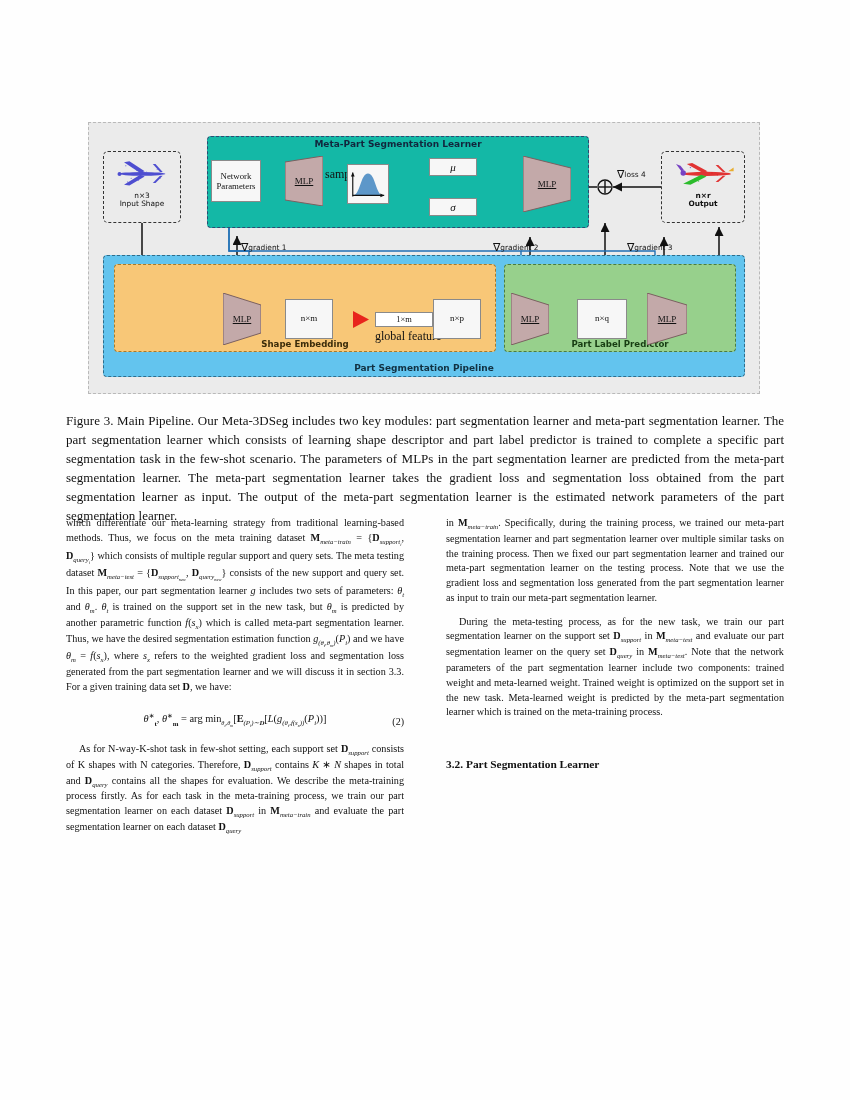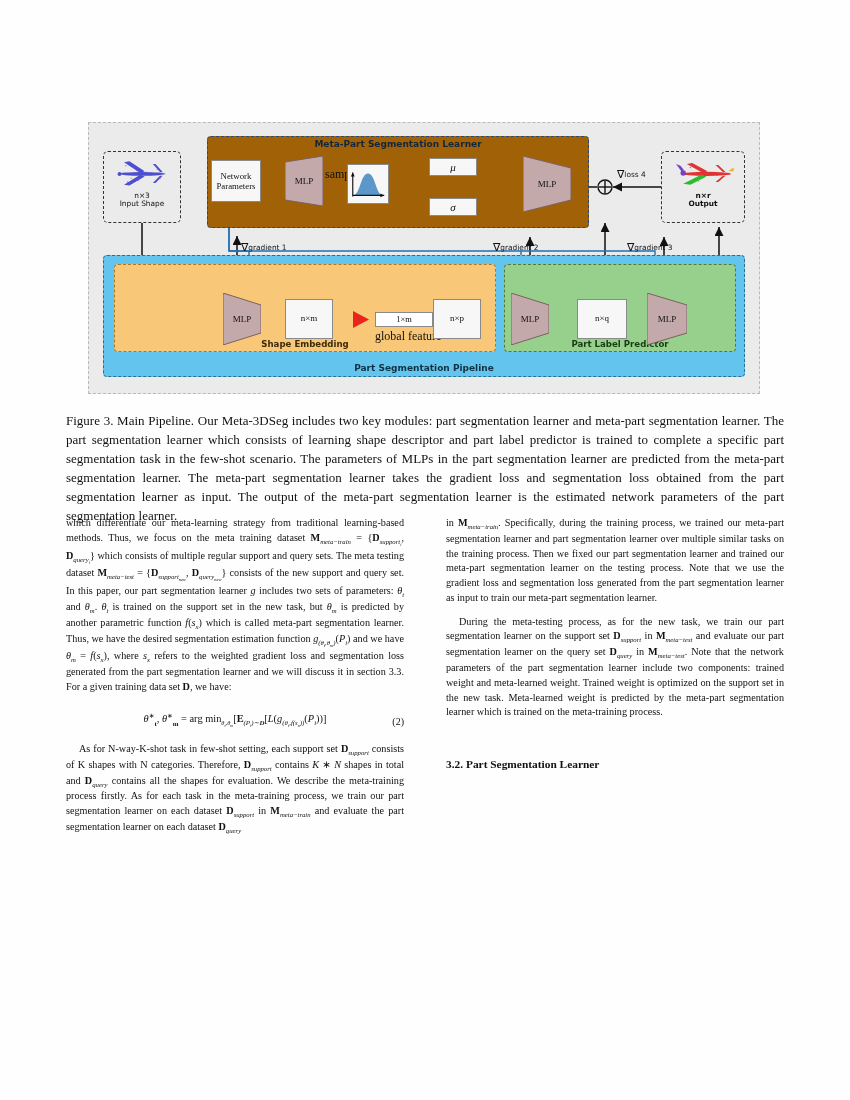--- a/index.html
+++ b/index.html
@@ -63,21 +63,21 @@
   
   .plane-svg { width: 100%; height: 100%; display: block; }
 
   
   .meta-panel {
     position: absolute;
     left: 118px;
     top: 13px;
     width: 382px;
     height: 92px;
-    background: #a16207;
+    background: #14b8a6;
     border: 1.4px dashed #2b4a73;
     border-radius: 4px;
     box-sizing: border-box;
   }
   .meta-panel .panel-title {
     position: absolute;
     top: 2px; left: 0; right: 0;
     text-align: center;
     font-family: "DejaVu Sans", sans-serif;
     font-size: 9px;
@@ -161,20 +161,21 @@
     line-height: 1.1;
   }
   .mlp {
     position: absolute;
     display: flex;
     align-items: center;
     justify-content: center;
     font-family: "Liberation Serif", serif;
     font-size: 9px;
     color: #111;
+    text-decoration: underline;
   }
   .mlp svg { position: absolute; left: 0; top: 0; }
   .mlp span { position: relative; z-index: 2; }
   .lbl-serif {
     position: absolute;
     font-family: "Liberation Serif", serif;
     font-size: 12px;
     color: #111;
     white-space: nowrap;
   }

